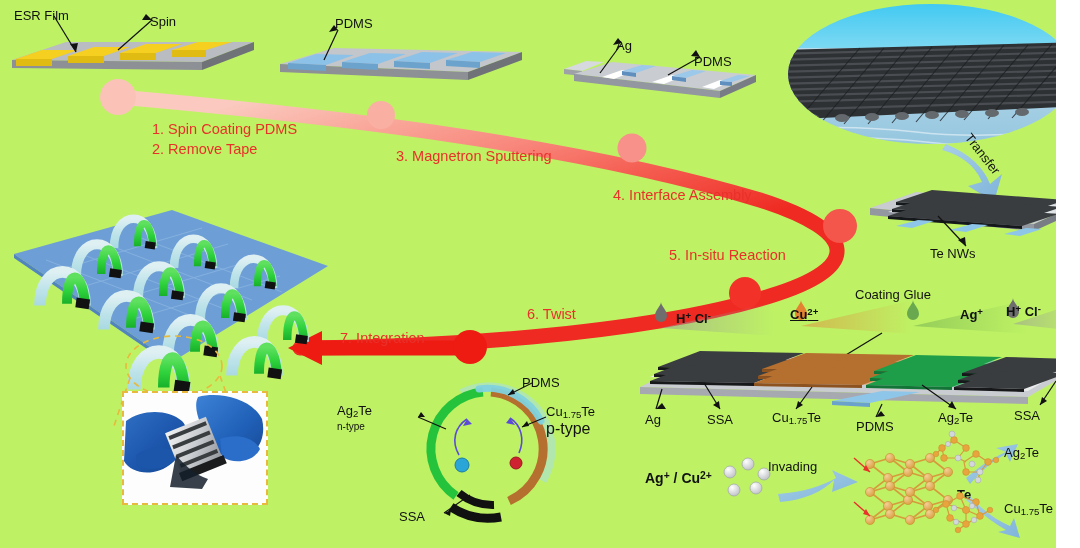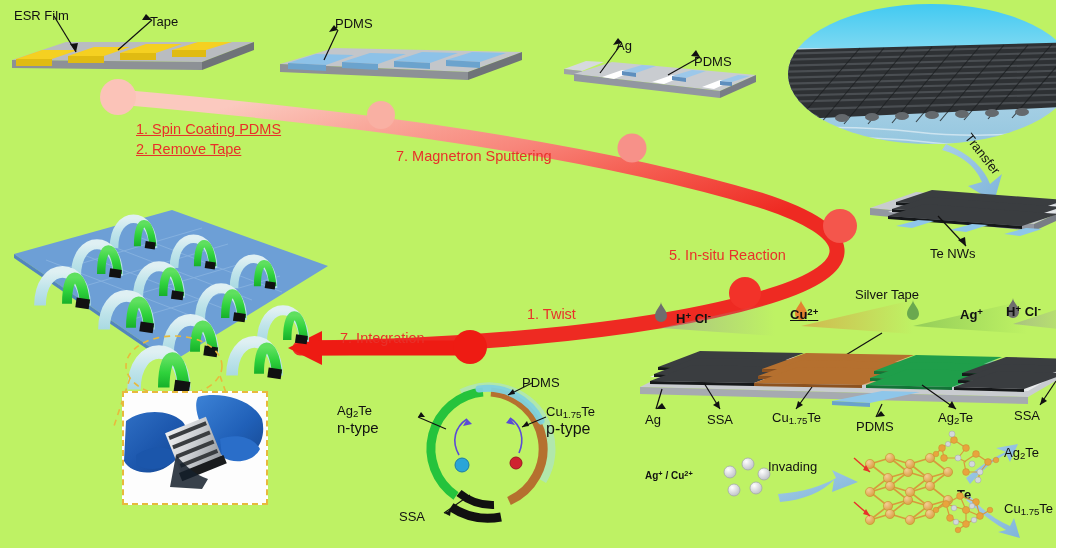--- a/index.html
+++ b/index.html
@@ -113,21 +113,21 @@
     <polygon points="114,25 150,25 150,32 114,32" fill="#e0bb12"></polygon>
     <polygon points="166,22 192,14 226,14 200,22" fill="#f5d021"></polygon>
     <polygon points="166,22 200,22 200,29 166,29" fill="#e0bb12"></polygon>
 
     <path d="M 48 -12 L 70 24" stroke="#111" stroke-width="1.2" fill="none"></path>
     <polygon points="70,24 64,16 72,15" fill="#111"></polygon>
     <path d="M 146 -8 L 112 22" stroke="#111" stroke-width="1.2" fill="none"></path>
     <polygon points="146,-8 136,-8 140,-14" fill="#111"></polygon>
   </svg>
   <div class="lbl" style="left:14px; top:9px;">ESR Film</div>
-  <div class="lbl" style="left:150px; top:15px;">Tape</div>
+  <div class="lbl" style="left:150px; top:15px;">Spin</div>
 
   <svg class="abs" style="left:276px; top:38px;" width="250" height="56">
     <polygon points="4,26 58,10 246,14 192,34" fill="#c3c6ca"></polygon>
     <polygon points="4,26 192,34 192,42 4,34" fill="#8d9196"></polygon>
     <polygon points="192,34 246,14 246,22 192,42" fill="#6f7378"></polygon>
     <polygon points="12,25 40,16 78,17 50,27" fill="#8dc2e8"></polygon>
     <polygon points="12,25 50,27 50,33 12,31" fill="#6ba3cd"></polygon>
     <polygon points="66,24 94,15 130,16 102,26" fill="#8dc2e8"></polygon>
     <polygon points="66,24 102,26 102,32 66,30" fill="#6ba3cd"></polygon>
     <polygon points="118,23 146,14 182,15 154,25" fill="#8dc2e8"></polygon>
@@ -278,21 +278,21 @@
   <div class="lbl bold" style="left:790px; top:306px;text-decoration:underline;">
     Cu<span class="sup">2+</span>
   </div>
   <div class="lbl bold" style="left:916px; top:306px;margin-left:44px;">
     Ag<span class="sup">+</span>
   </div>
   <div class="lbl bold" style="left:1006px; top:303px;">
     H<span class="sup">+</span> Cl<span class="sup">-</span>
   </div>
 
-  <div class="lbl" style="left:855px; top:288px;">Silver Tape</div>
+  <div class="lbl" style="left:855px; top:288px;">Coating Glue</div>
 
   <svg class="abs" style="left:636px; top:325px;" width="444" height="110">
 
     <path d="M 246 8 L 200 36" stroke="#111" stroke-width="1.2" fill="none"></path>
     <polygon points="200,36 208,36 205,29" fill="#111"></polygon>
 
     <polygon points="4,62 56,36 440,44 392,72" fill="#c9ccd0"></polygon>
     <polygon points="4,62 392,72 392,79 4,69" fill="#a6aab0"></polygon>
 
     <polygon points="14,52 62,30 174,32 126,56" fill="#e8eaec"></polygon>
@@ -357,21 +357,21 @@
   <div class="lbl" style="left:707px; top:413px;">SSA</div>
   <div class="lbl" style="left:772px; top:411px;">
     Cu<span class="sub">1.75</span>Te
   </div>
   <div class="lbl" style="left:856px; top:420px;">PDMS</div>
   <div class="lbl" style="left:938px; top:411px;">
     Ag<span class="sub">2</span>Te
   </div>
   <div class="lbl" style="left:1014px; top:409px;">SSA</div>
 
-  <div class="lbl bold" style="left:645px; top:470px; font-size:10px;">
+  <div class="lbl bold" style="left:645px; top:470px; font-size:14px;">
     Ag<span class="sup">+</span> / Cu<span class="sup">2+</span>
   </div>
   <svg class="abs" style="left:718px; top:450px;" width="360" height="95">
     <defs>
       <radialGradient id="sphereW" cx="0.35" cy="0.3" r="0.8">
         <stop offset="0" stop-color="#ffffff"></stop>
         <stop offset="1" stop-color="#b9bcc2"></stop>
       </radialGradient>
       <radialGradient id="sphereTe" cx="0.35" cy="0.3" r="0.8">
         <stop offset="0" stop-color="#f3cf94"></stop>
@@ -530,21 +530,21 @@
     <polygon points="14,44 21,44 17,39" fill="#111"></polygon>
     <path d="M 40 140 L 66 122" stroke="#111" stroke-width="1.1" fill="none"></path>
     <polygon points="40,140 47,137 46,143" fill="#111"></polygon>
   </svg>
 
   <div class="lbl" style="left:522px; top:376px;">PDMS</div>
   <div class="lbl" style="left:546px; top:405px; text-align:left;">
     Cu<span class="sub">1.75</span>Te<br><span style="font-size:16px;">p-type</span>
   </div>
   <div class="lbl" style="left:337px; top:404px; text-align:left;">
-    Ag<span class="sub">2</span>Te<br><span style="font-size:15px;">n-type</span>
+    Ag<span class="sub">2</span>Te<br><span style="font-size:10px;">n-type</span>
   </div>
   <div class="lbl" style="left:399px; top:510px;">SSA</div>
 
   <svg class="abs" style="left:6px; top:176px;" width="330" height="210">
 
     <polygon points="8,78 166,34 322,90 166,186" fill="#6d9fd6"></polygon>
     <polygon points="8,78 166,186 166,190 8,82" fill="#5285bd"></polygon>
 
     <g stroke="#8cb6e2" stroke-width="1" opacity="0.75" fill="none">
       <path d="M 40 84 L 186 140"></path>
@@ -668,21 +668,22 @@
           <rect x="50" y="42" width="40" height="4"></rect>
           <rect x="50" y="52" width="40" height="4"></rect>
           <rect x="50" y="62" width="40" height="4"></rect>
         </g>
         <rect x="46" y="70" width="48" height="9" fill="#1a1c1e"></rect>
       </g>
       <path d="M 52 62 C 62 74, 72 82, 84 86 L 78 96 L 46 94 Z" fill="#15202c" opacity="0.85"></path>
     </svg>
   </div>
 
-  <div class="steplbl" style="left:136px; top:120px;text-decoration:underline;">
+  <div class="steplbl" style="left:152px; top:120px;">
     <span>1. Spin Coating PDMS</span><br><span>2. Remove Tape</span>
   </div>
-  <div class="steplbl" style="left:396px; top:147px;">7. Magnetron Sputtering</div>
+  <div class="steplbl" style="left:396px; top:147px;">3. Magnetron Sputtering</div>
+  <div class="steplbl" style="left:613px; top:186px;">4. Interface Assembly</div>
   <div class="steplbl" style="left:669px; top:246px;">5. In-situ Reaction</div>
-  <div class="steplbl" style="left:527px; top:305px;">1. Twist</div>
+  <div class="steplbl" style="left:527px; top:305px;">6. Twist</div>
   <div class="steplbl" style="left:340px; top:329px;">7. Integration</div>
 
 </div>
 
 </body></html>

